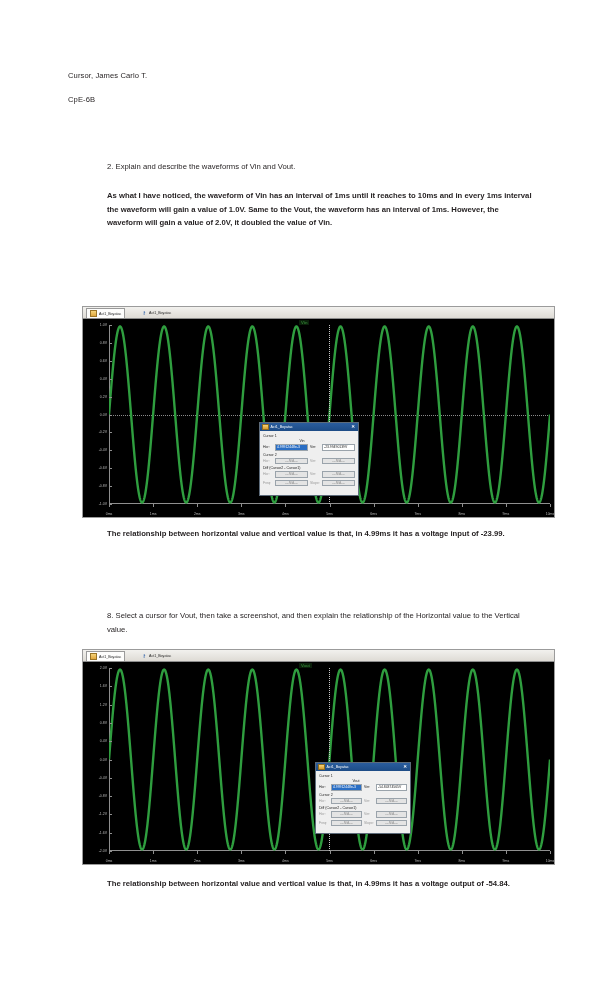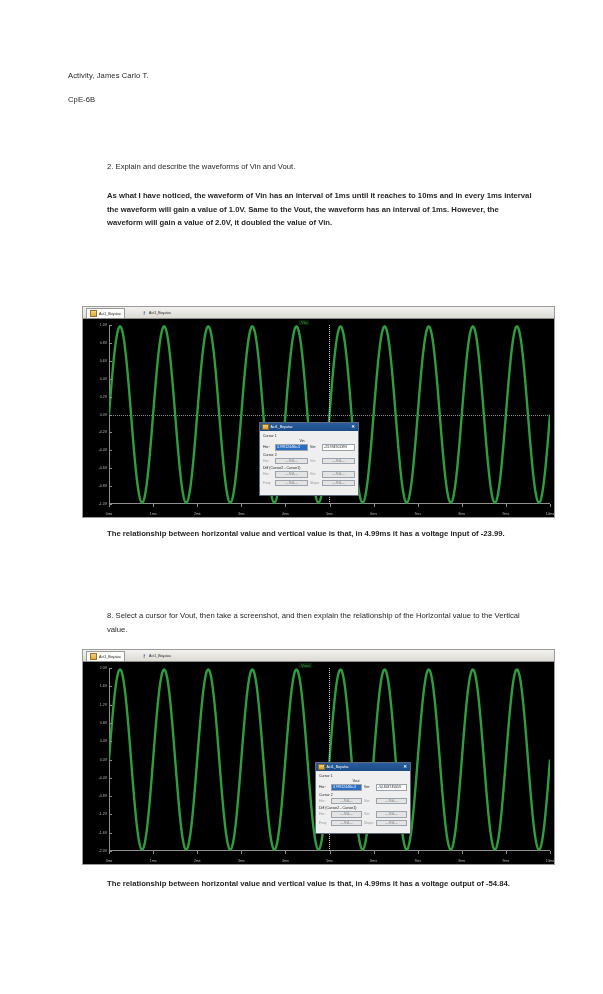--- a/index.html
+++ b/index.html
@@ -284,21 +284,21 @@
     font-size: 3.6px;
     margin: 1px 0 1px 0;
     white-space: nowrap;
   }
 </style>
 </head>
 <body>
 
 <div class="page">
 
-  <div class="hdr" id="name-line">Activity, James Carlo T.</div>
+  <div class="hdr" id="name-line">Cursor, James Carlo T.</div>
   <div class="hdr" id="section-line">CpE-6B</div>
 
 
   <div class="para" id="q3">2. Explain and describe the waveforms of Vin and Vout.</div>
   <div class="para bold" id="answer3">As what I have noticed, the waveform of Vin has an interval of 1ms until it reaches to 10ms and in every 1ms interval the waveform will gain a value of 1.0V. Same to the Vout, the waveform has an interval of 1ms. However, the waveform will gain a value of 2.0V, it doubled the value of Vin.</div>
 
   <div class="scope" id="scope1">
     <div class="scope-tabbar">
       <div class="scope-tab active tab1">
         <span class="tab-glyph glyph-sheet"></span>

